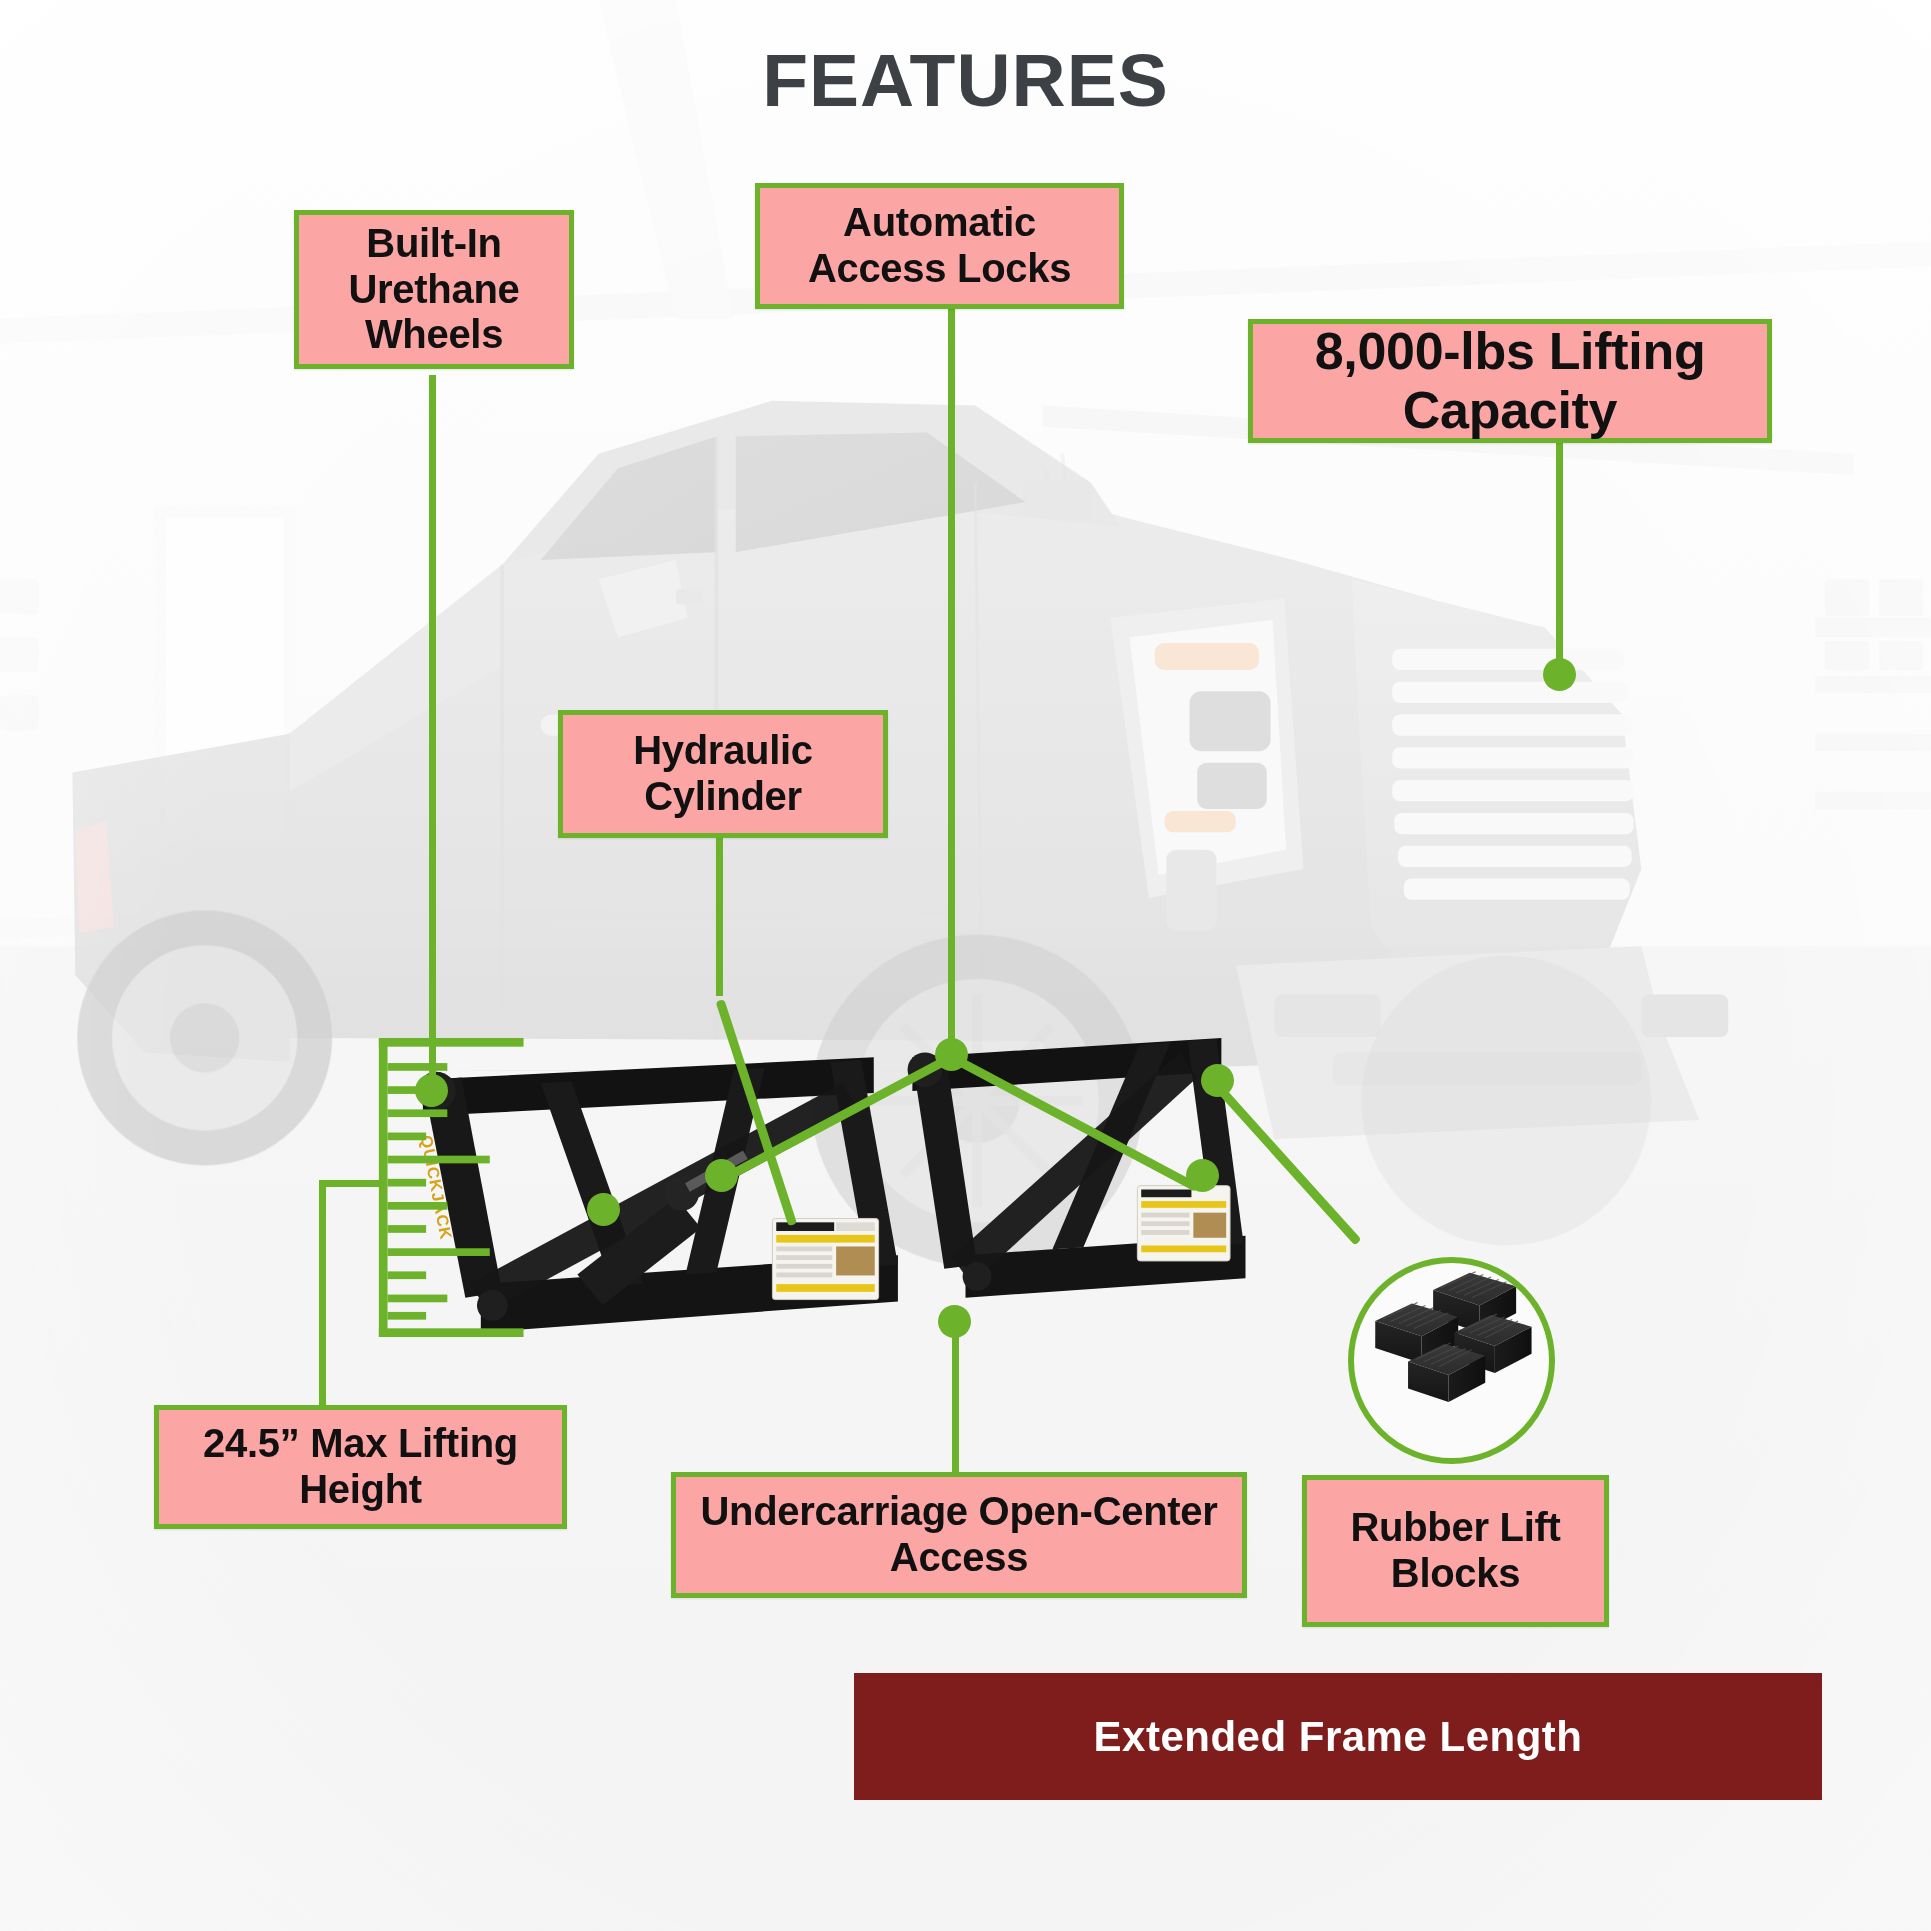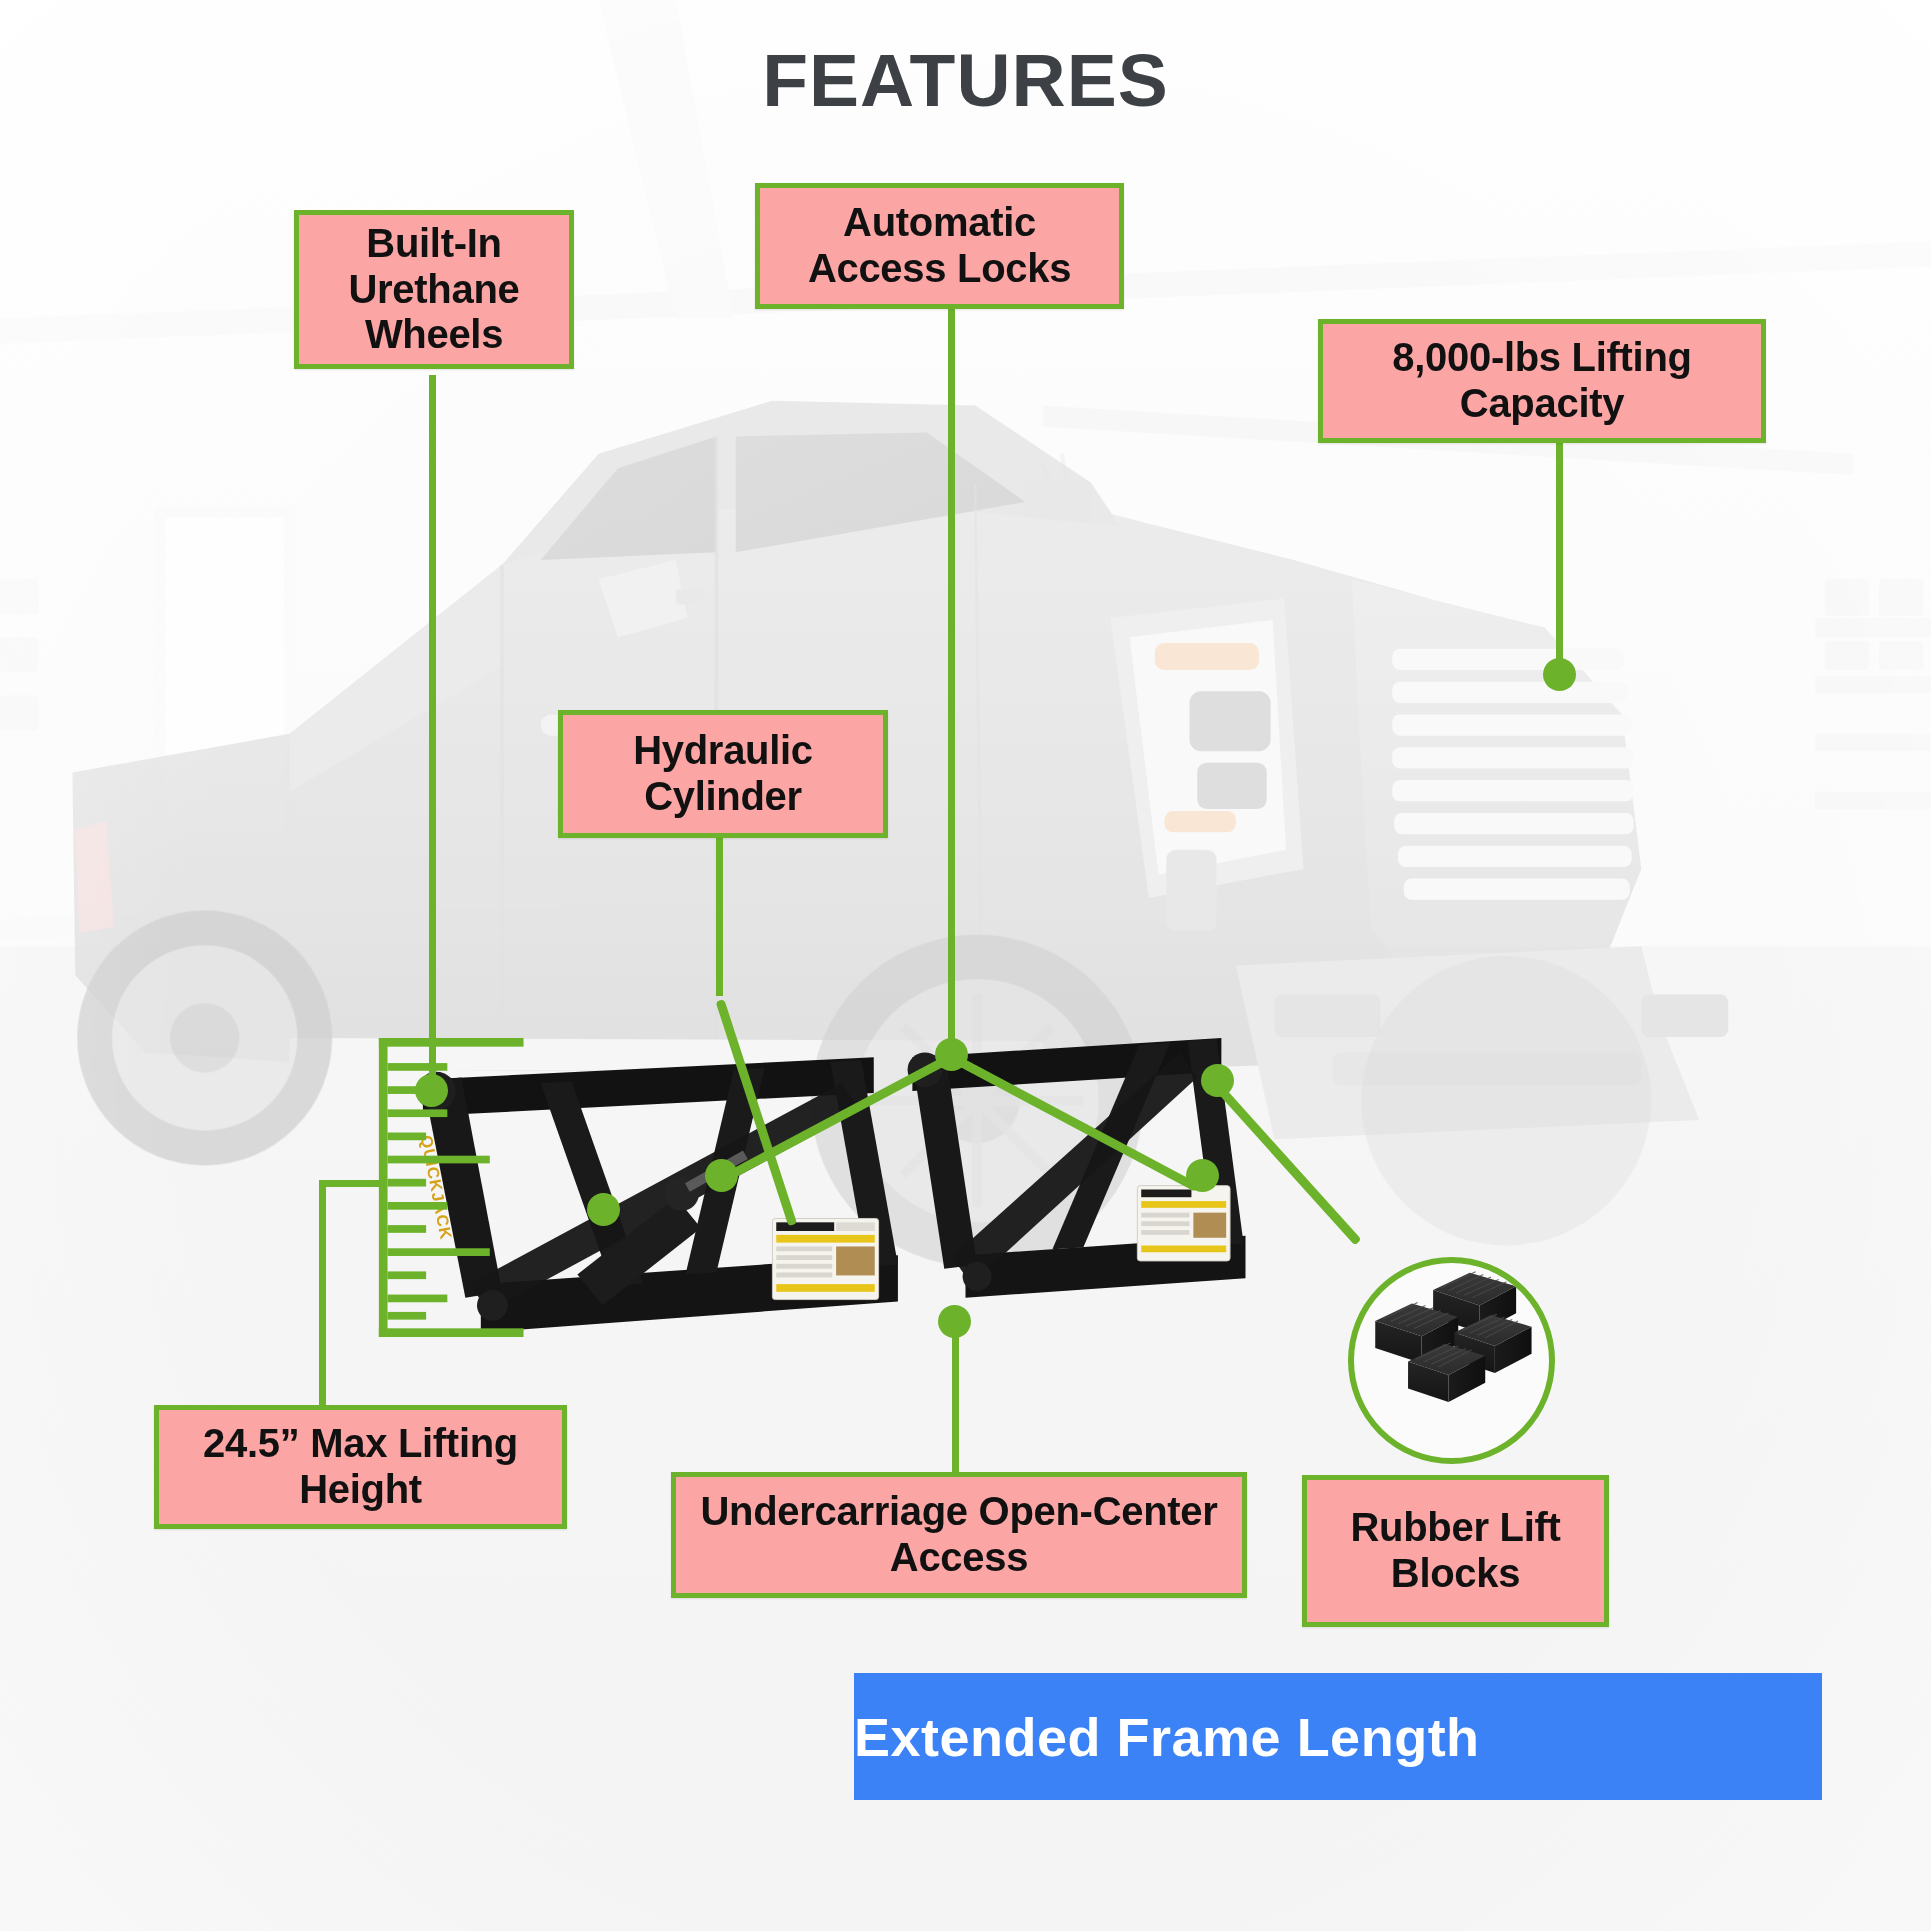--- a/index.html
+++ b/index.html
@@ -44,23 +44,23 @@
   #page-title {
     position:absolute; left:0; top:37px; width:1931px;
     text-align:center;
     font-size:75px; font-weight:bold; color:#3d4044;
     letter-spacing:1px;
   }
 
   
   #banner {
     position:absolute; left:854px; top:1673px; width:968px; height:127px;
-    background:#3b82f6;
-    display:flex; align-items:center; justify-content:flex-start;
-    color:#ffffff; font-weight:bold; font-size:54px; letter-spacing:0.5px;
+    background:#7f1d1d;
+    display:flex; align-items:center; justify-content:center;
+    color:#ffffff; font-weight:bold; font-size:42px; letter-spacing:0.5px;
   }
 
   
   #blocks-circle {
     position:absolute; left:1348px; top:1257px; width:207px; height:207px;
     border:6.8px solid #6cb32b; border-radius:50%;
     background:#fbfbfb; overflow:hidden;
   }
   #blocks-circle svg { position:absolute; left:0; top:0; }
 
@@ -383,21 +383,21 @@
   </div>
 
   <div class="callout" style="left:294px; top:210px; width:280px; height:159px; font-size:40px;">
     <span>Built-In Urethane Wheels</span>
   </div>
 
   <div class="callout" style="left:755px; top:183px; width:369px; height:126px; font-size:40px;">
     <span>Automatic Access Locks</span>
   </div>
 
-  <div class="callout" style="left:1318px; top:319px; width:448px; height:124px; font-size:40px;">
+  <div class="callout" style="left:1248px; top:319px; width:524px; height:124px; font-size:52px;">
     <span>8,000-lbs Lifting Capacity</span>
   </div>
 
   <div class="callout" style="left:558px; top:710px; width:330px; height:128px; font-size:40px;">
     <span>Hydraulic Cylinder</span>
   </div>
 
   <div class="callout" style="left:154px; top:1405px; width:413px; height:124px; font-size:40px;justify-content:center;">
     <span>24.5” Max Lifting Height</span>
   </div>

